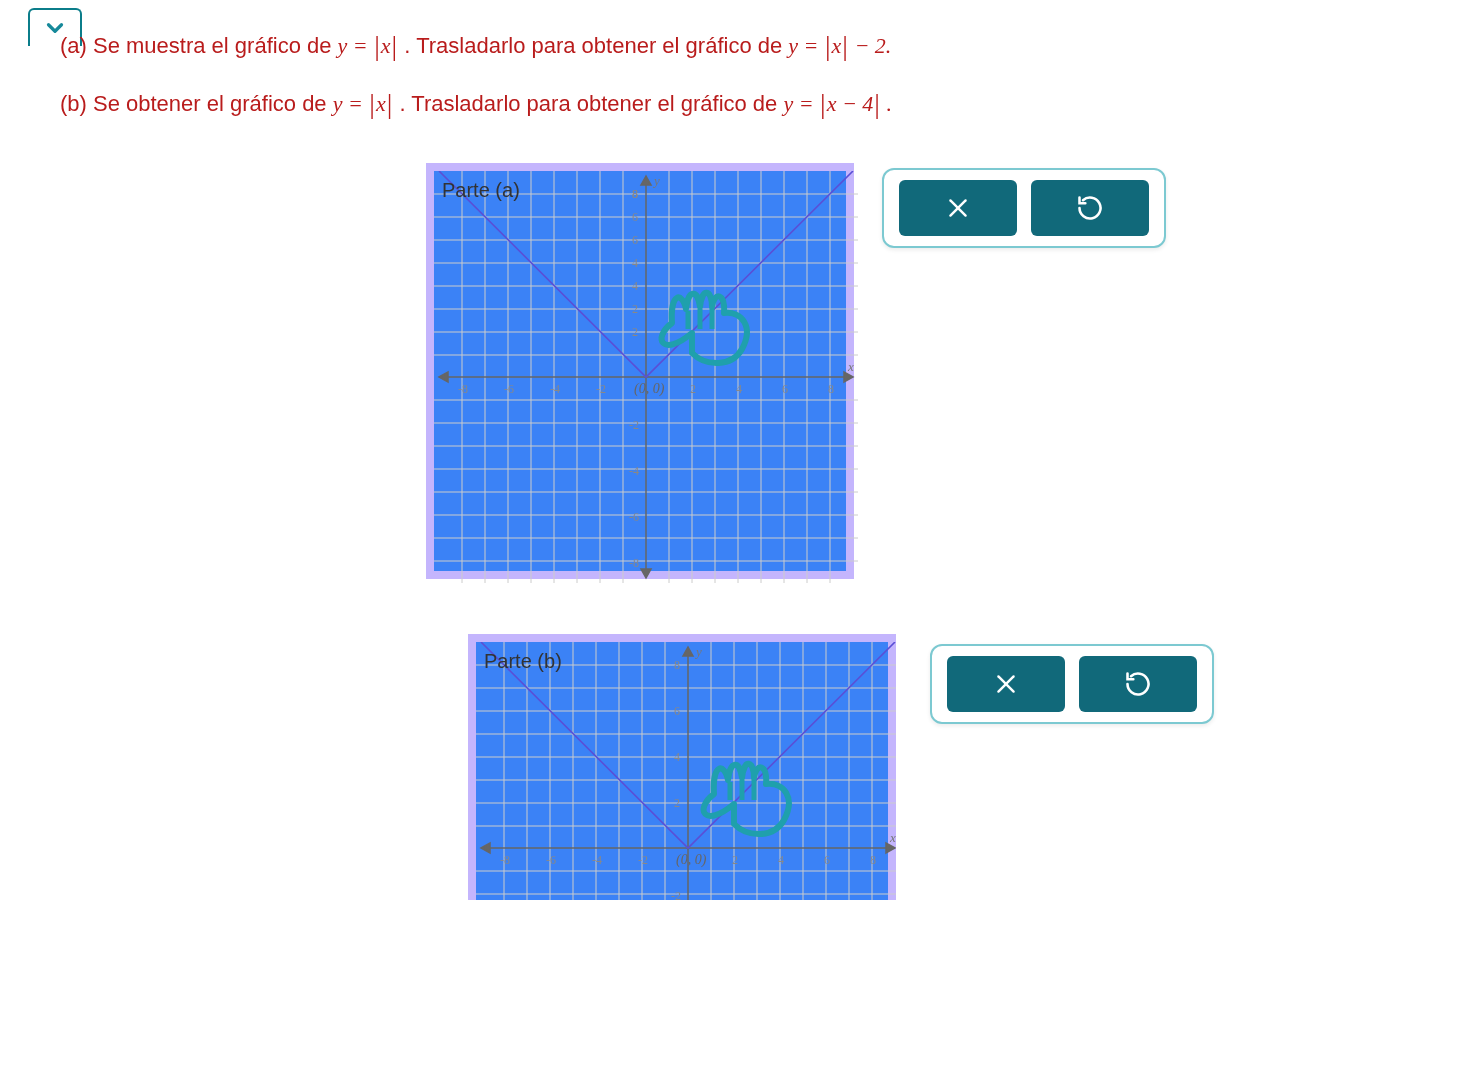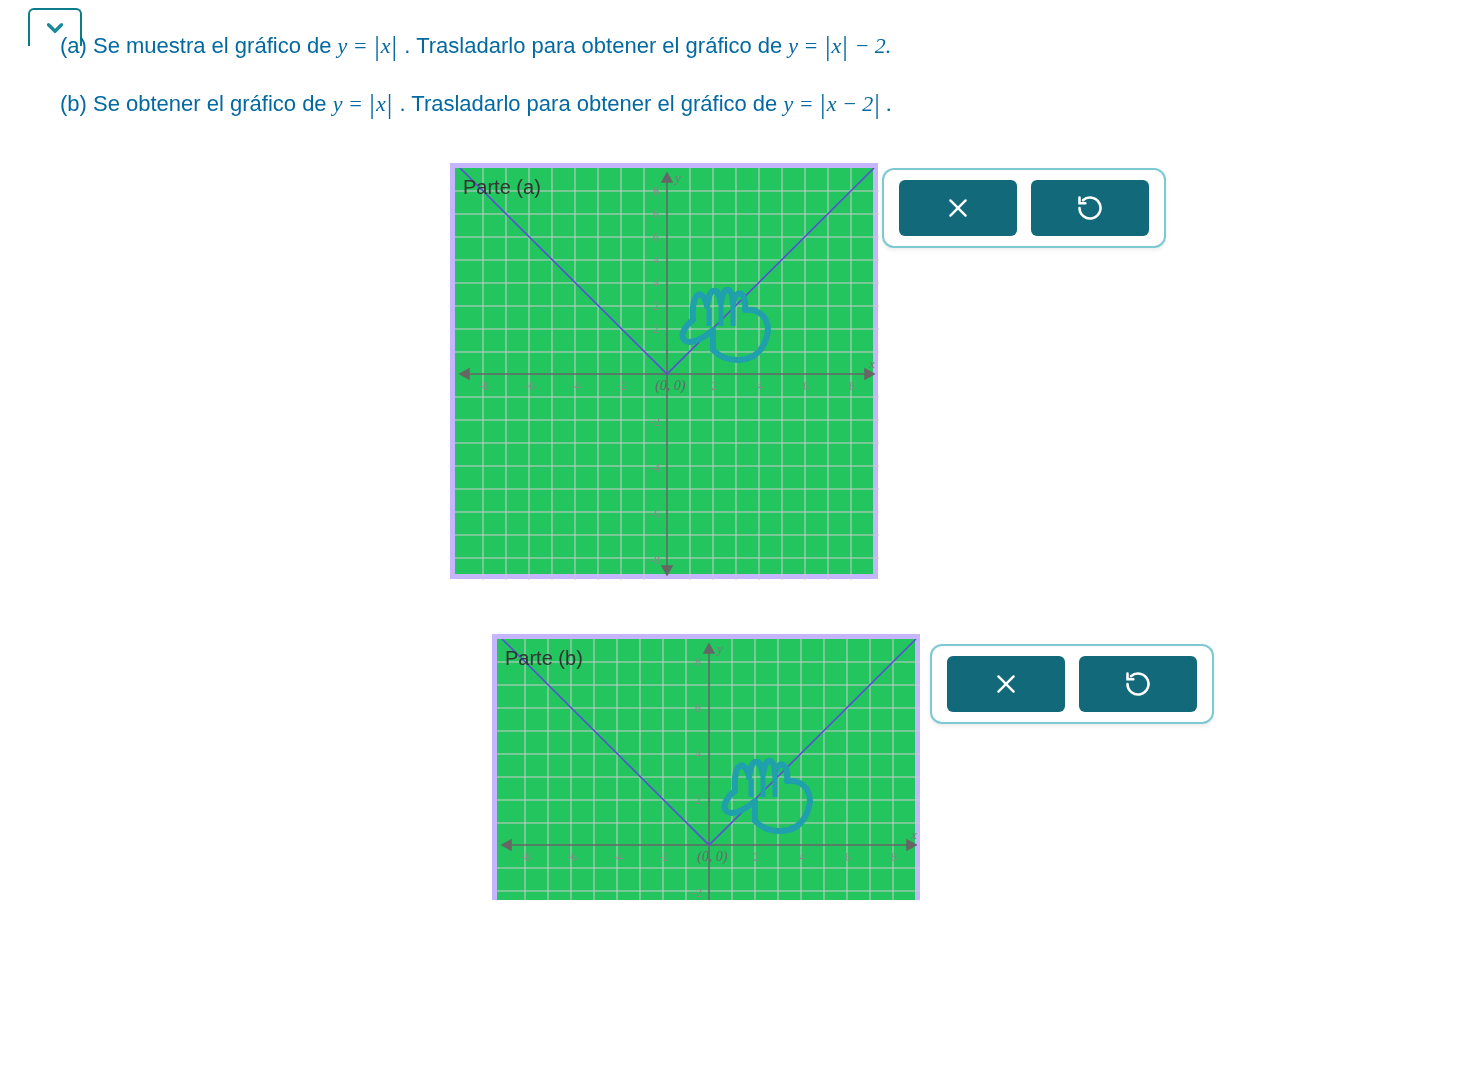--- a/index.html
+++ b/index.html
@@ -29,39 +29,38 @@
     display: flex;
     align-items: center;
     justify-content: center;
     cursor: pointer;
   }
   .problem-text {
     position: absolute;
     left: 60px;
     top: 22px;
     font-size: 22px;
-    color: #0369a1;
+    color: #b91c1c;
     line-height: 1.7;
   }
   .problem-text .line {
     margin-bottom: 10px;
     white-space: nowrap;
   }
   .math-i { font-style: italic; font-family: 'Times New Roman', serif; }
   .abs {
     font-family: 'Times New Roman', serif;
     font-size: 28px;
     vertical-align: -2px;
     padding: 0 1px;
   }
   .graph-wrap {
     position: absolute;
-    border: 5px solid #c4b5fd;
-    background: #22c55e;
-    margin-left: 24px;
+    border: 8px solid #c4b5fd;
+    background: #3b82f6;
   }
   .graph-a { left: 426px; top: 163px; width: 428px; height: 416px; }
   .graph-b { left: 468px; top: 634px; width: 428px; height: 416px; }
   .part-label {
     position: absolute;
     top: 8px; left: 8px;
     font-size: 20px;
     color: #333;
     background: rgba(255,255,255,0.0);
     z-index: 5;
@@ -108,21 +107,21 @@
     <div class="line">
       <span>(a) Se muestra el gráfico de </span>
       <span class="math-i">y = </span><span class="abs">|</span><span class="math-i">x</span><span class="abs">|</span>
       <span>. Trasladarlo para obtener el gráfico de </span>
       <span class="math-i">y = </span><span class="abs">|</span><span class="math-i">x</span><span class="abs">|</span><span class="math-i"> − 2.</span>
     </div>
     <div class="line">
       <span>(b) Se obtener el gráfico de </span>
       <span class="math-i">y = </span><span class="abs">|</span><span class="math-i">x</span><span class="abs">|</span>
       <span>. Trasladarlo para obtener el gráfico de </span>
-      <span class="math-i">y = </span><span class="abs">|</span><span class="math-i">x − 2</span><span class="abs">|</span><span class="math-i"> .</span>
+      <span class="math-i">y = </span><span class="abs">|</span><span class="math-i">x − 4</span><span class="abs">|</span><span class="math-i"> .</span>
     </div>
   </div>
 
   <div class="graph-wrap graph-a">
     <div class="part-label">Parte (a)</div>
     <svg width="424" height="412" viewBox="0 0 424 412" style="display:block">
 
       <g stroke="#ccc" stroke-width="1">
         <line x1="0" y1="23" x2="424" y2="23"></line>
           <line x1="0" y1="46" x2="424" y2="46"></line>

